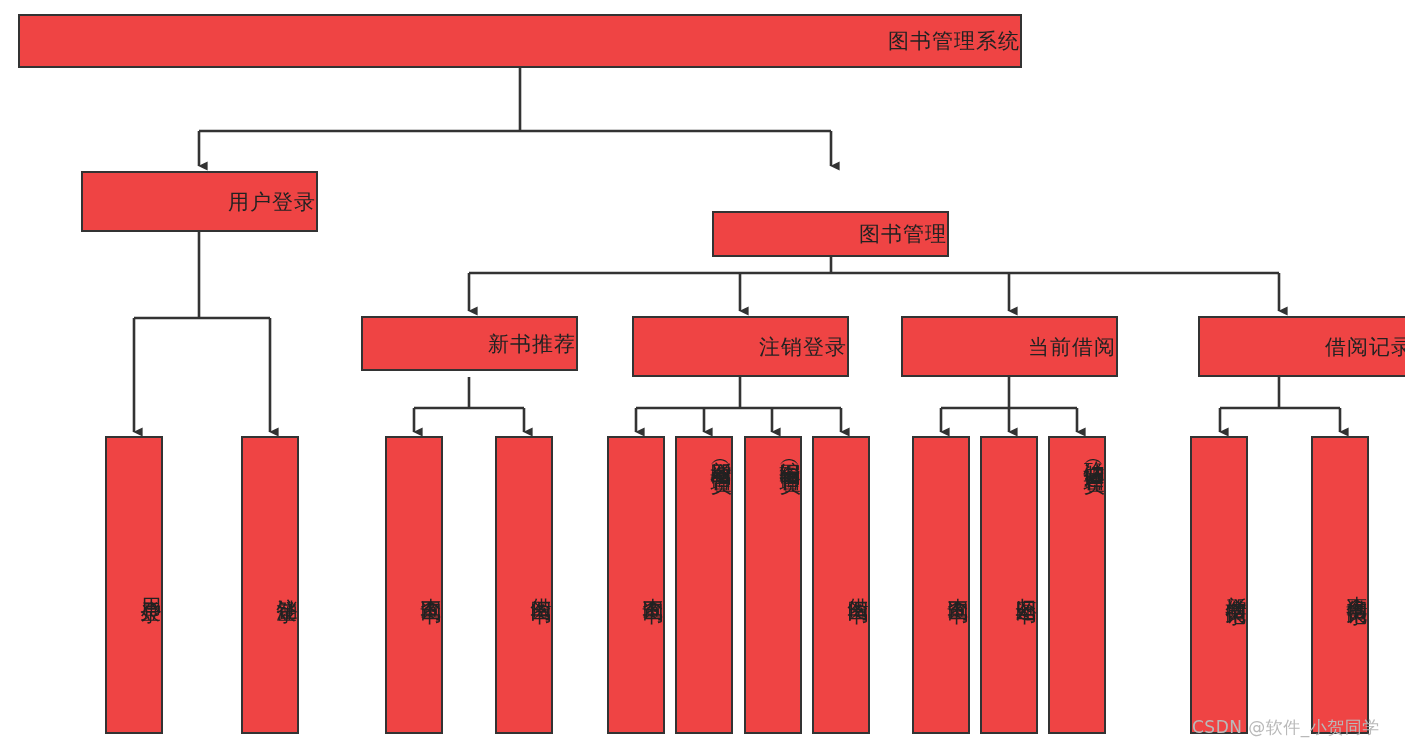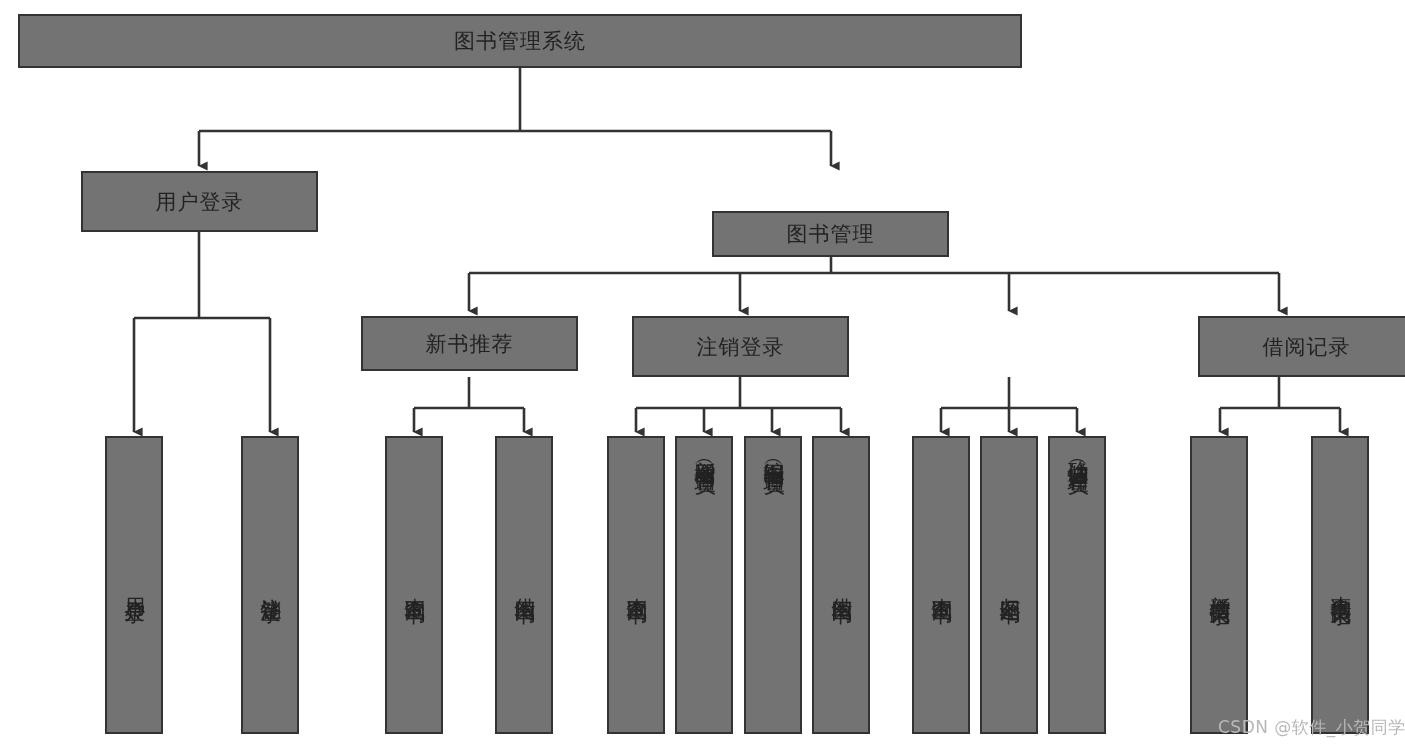--- a/index.html
+++ b/index.html
@@ -22,24 +22,24 @@
     position: absolute;
     left: 0;
     top: 0;
     width: 1405px;
     height: 747px;
   }
   .node {
     position: absolute;
     box-sizing: border-box;
     border: 2px solid #333333;
-    background: #737373;
+    background: #ef4444;
     display: flex;
     align-items: center;
-    justify-content: center;
+    justify-content: flex-end;
     color: #222222;
     z-index: 2;
   }
   .node.horiz {
     font-size: 21px;
     letter-spacing: 1px;
   }
   .node.vert {
     font-size: 21px;
     letter-spacing: 2px;
@@ -135,20 +135,23 @@
   </div>
 
   <div class="node horiz" style="left:361px; top:316px; width:217px; height:55px;">
     <span>新书推荐</span>
   </div>
 
   <div class="node horiz" style="left:632px; top:316px; width:217px; height:61px;">
     <span>注销登录</span>
   </div>
 
+  <div class="node horiz" style="left:901px; top:316px; width:217px; height:61px;">
+    <span>当前借阅</span>
+  </div>
 
   <div class="node horiz" style="left:1198px; top:316px; width:217px; height:61px;">
     <span>借阅记录</span>
   </div>
 
   <div class="node vert centered" style="left:105px; top:436px; width:58px; height:298px;">
     <span class="vlabel">用户登录</span>
   </div>
 
   <div class="node vert centered" style="left:241px; top:436px; width:58px; height:298px;">
@@ -192,15 +195,15 @@
   </div>
 
   <div class="node vert centered" style="left:1190px; top:436px; width:58px; height:298px;">
     <span class="vlabel">新增借阅记录</span>
   </div>
 
   <div class="node vert centered" style="left:1311px; top:436px; width:58px; height:298px;">
     <span class="vlabel">查询借阅记录</span>
   </div>
 
-  <div class="watermark" style="left:1192px; top:716px;padding-left:26px;">CSDN @软件_小贺同学</div>
+  <div class="watermark" style="left:1192px; top:716px;">CSDN @软件_小贺同学</div>
 
 </div>
 
 </body></html>

